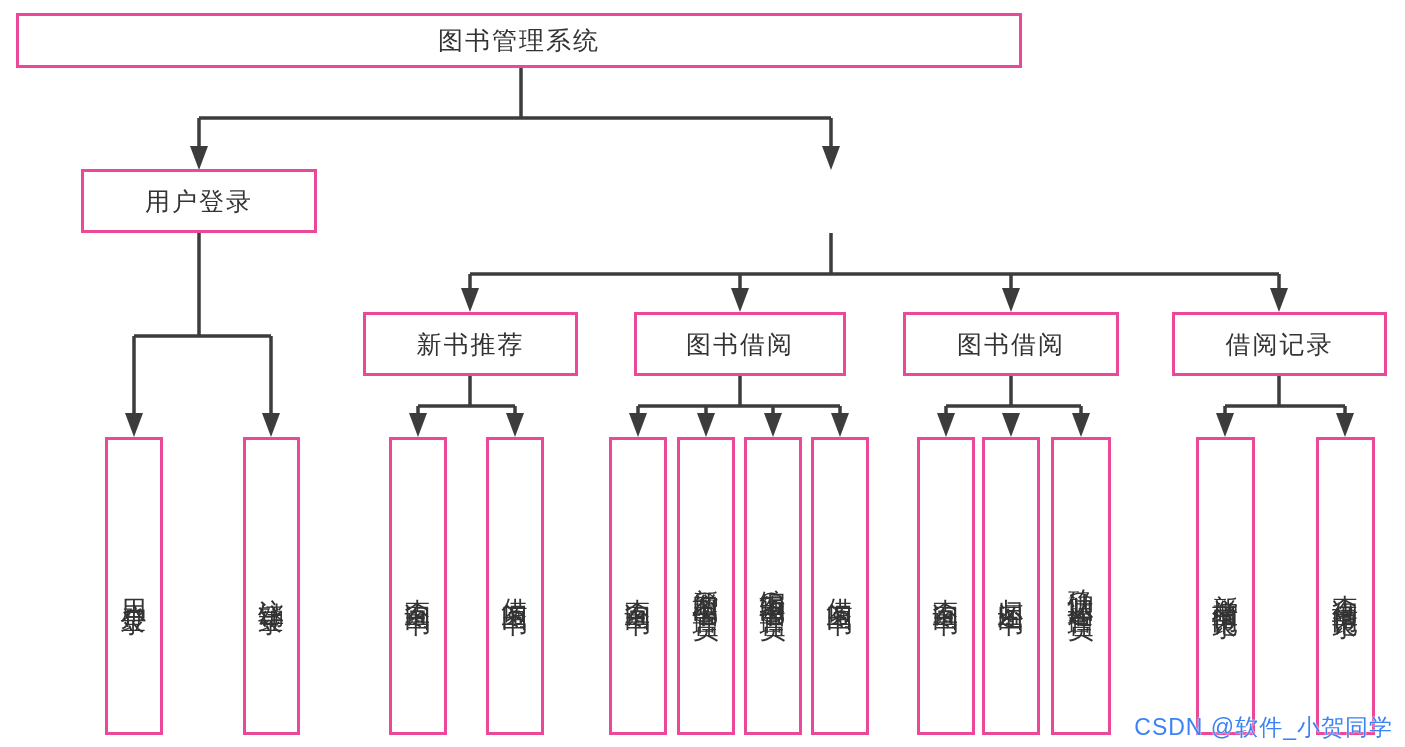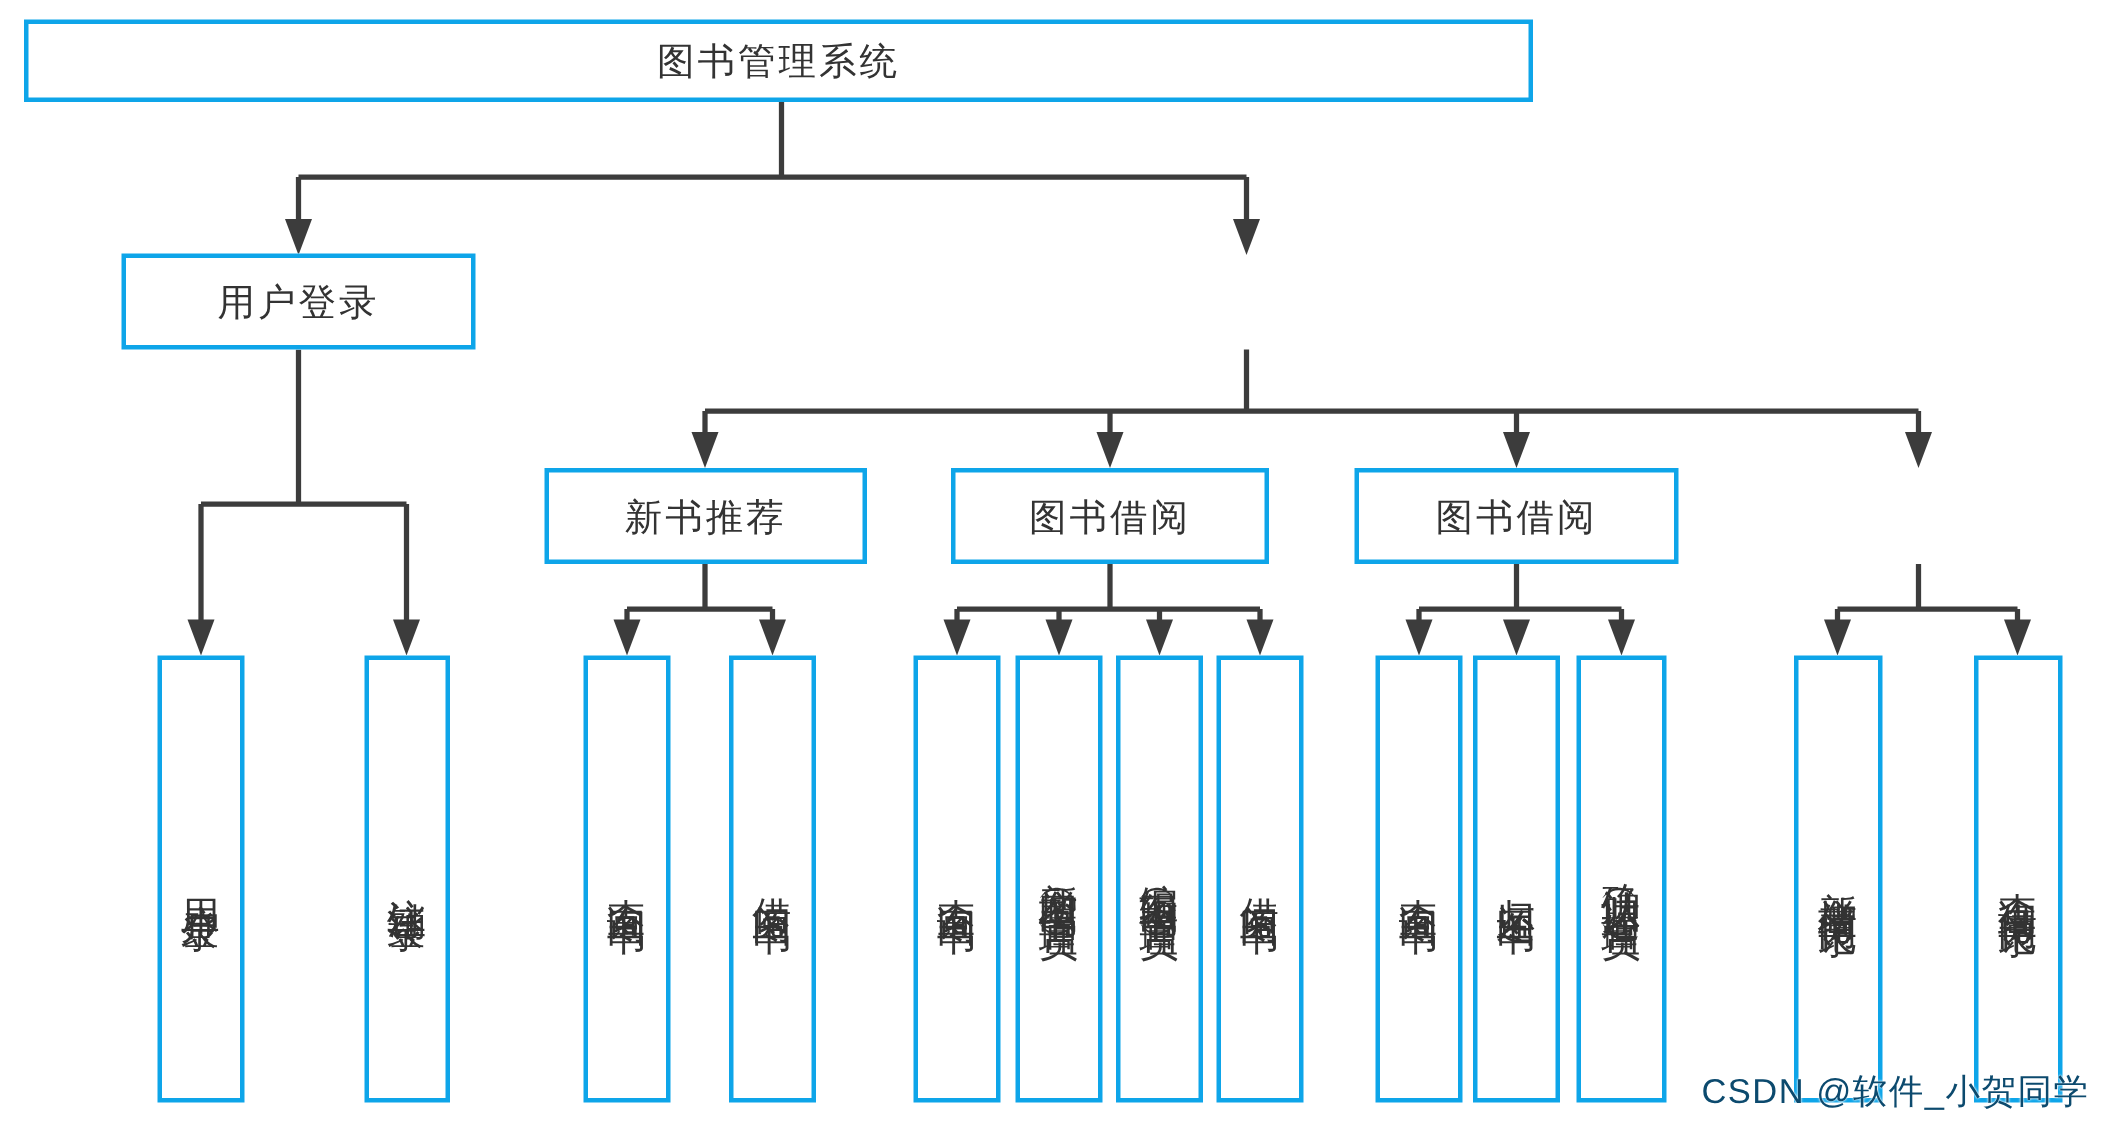--- a/index.html
+++ b/index.html
@@ -20,21 +20,21 @@
     position: absolute;
     left: 0;
     top: 0;
     width: 1405px;
     height: 747px;
     pointer-events: none;
   }
   .box {
     position: absolute;
     box-sizing: border-box;
-    border: 3px solid #0ea5e9;
+    border: 3px solid #ec4899;
     background: #ffffff;
     display: flex;
     align-items: center;
     justify-content: center;
     text-align: center;
   }
   .box.h {
     font-size: 25px;
     letter-spacing: 2px;
   }
@@ -44,21 +44,21 @@
     font-size: 26px;
     letter-spacing: 4px;
     line-height: 1;
   }
   .watermark {
     position: absolute;
     top: 712px;
     right: 12px;
     font-size: 23px;
     letter-spacing: 1px;
-    color: #0c4a6e;
+    color: #3b82f6;
     text-shadow: 0 0 2px #ffffff, 0 0 1px #ffffff;
     white-space: nowrap;
   }
 </style>
 </head>
 <body>
 
 <div class="canvas">
 
   <svg class="connectors" width="1405" height="747" viewBox="0 0 1405 747" xmlns="http://www.w3.org/2000/svg">
@@ -83,20 +83,21 @@
          M1216 413 L1234 413 L1225 437 Z  M1336 413 L1354 413 L1345 437 Z"></path>
   </svg>
 
   <div class="box h" style="left:16px;top:13px;width:1006px;height:55px">图书管理系统</div>
 
   <div class="box h" style="left:81px;top:169px;width:236px;height:64px">用户登录</div>
 
   <div class="box h" style="left:634px;top:312px;width:212px;height:64px">图书借阅</div>
   <div class="box h" style="left:363px;top:312px;width:215px;height:64px">新书推荐</div>
   <div class="box h" style="left:903px;top:312px;width:216px;height:64px">图书借阅</div>
+  <div class="box h" style="left:1172px;top:312px;width:215px;height:64px">借阅记录</div>
 
   <div class="box v" style="left:105px;top:437px;width:58px;height:298px">用户登录</div>
   <div class="box v" style="left:243px;top:437px;width:57px;height:298px">注销登录</div>
 
   <div class="box v" style="left:389px;top:437px;width:58px;height:298px">查询图书</div>
   <div class="box v" style="left:486px;top:437px;width:58px;height:298px">借阅图书</div>
 
   <div class="box v" style="left:609px;top:437px;width:58px;height:298px">查询图书</div>
   <div class="box v" style="left:677px;top:437px;width:58px;height:298px">新增图书（管理员）</div>
   <div class="box v" style="left:744px;top:437px;width:58px;height:298px">编辑图书（管理员）</div>

